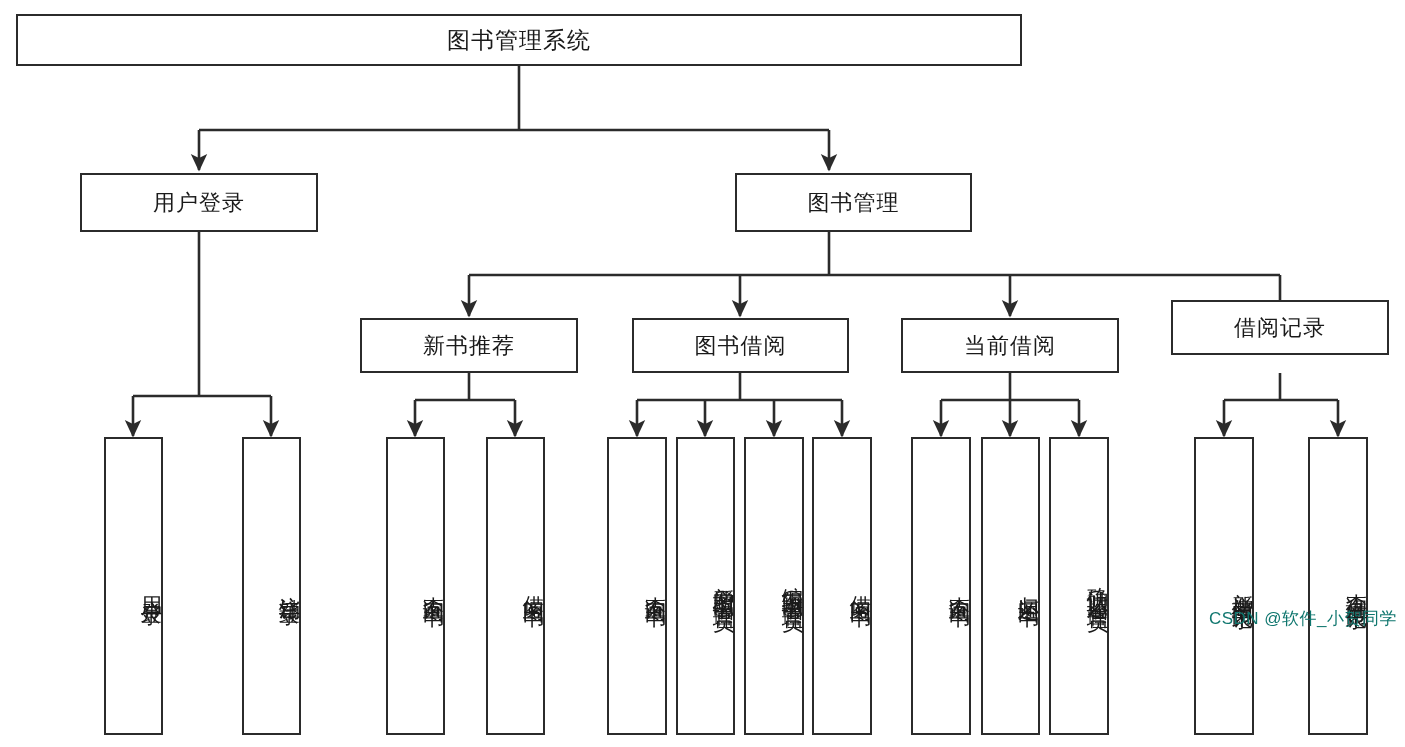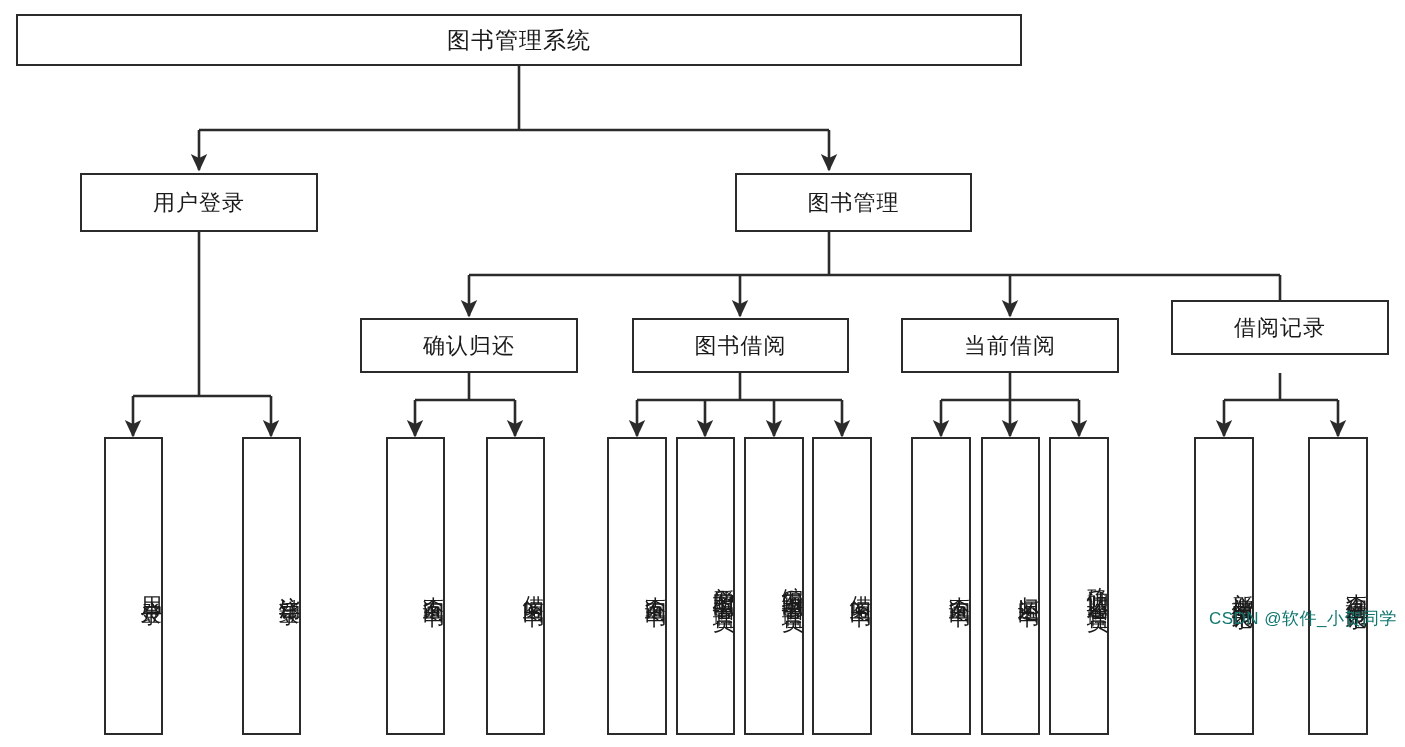--- a/index.html
+++ b/index.html
@@ -118,21 +118,21 @@
 
   <div class="node h" style="left:80px;top:173px;width:238px;height:59px;">
     <span>用户登录</span>
   </div>
 
   <div class="node h" style="left:711px;top:173px;width:237px;height:59px;margin-left:24px;">
     <span>图书管理</span>
   </div>
 
   <div class="node h" style="left:360px;top:318px;width:218px;height:55px;">
-    <span>确认归还</span>
+    <span>新书推荐</span>
   </div>
 
   <div class="node h" style="left:632px;top:318px;width:217px;height:55px;">
     <span>图书借阅</span>
   </div>
 
   <div class="node h" style="left:901px;top:318px;width:218px;height:55px;">
     <span>当前借阅</span>
   </div>
 

